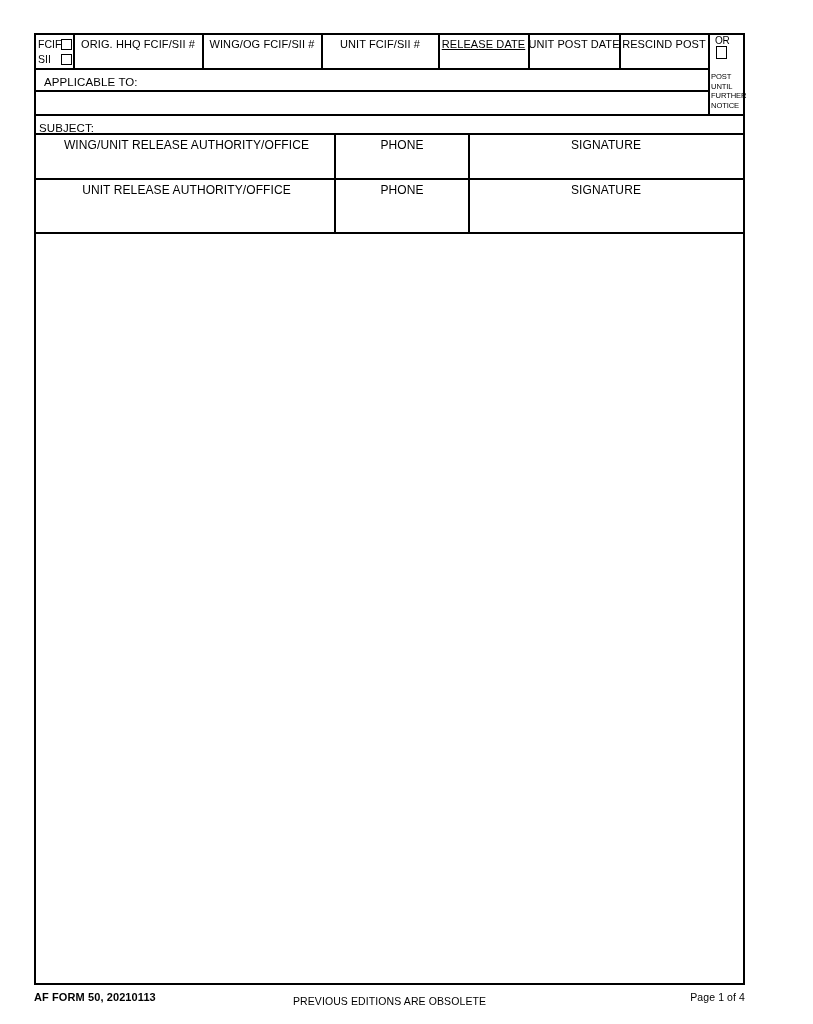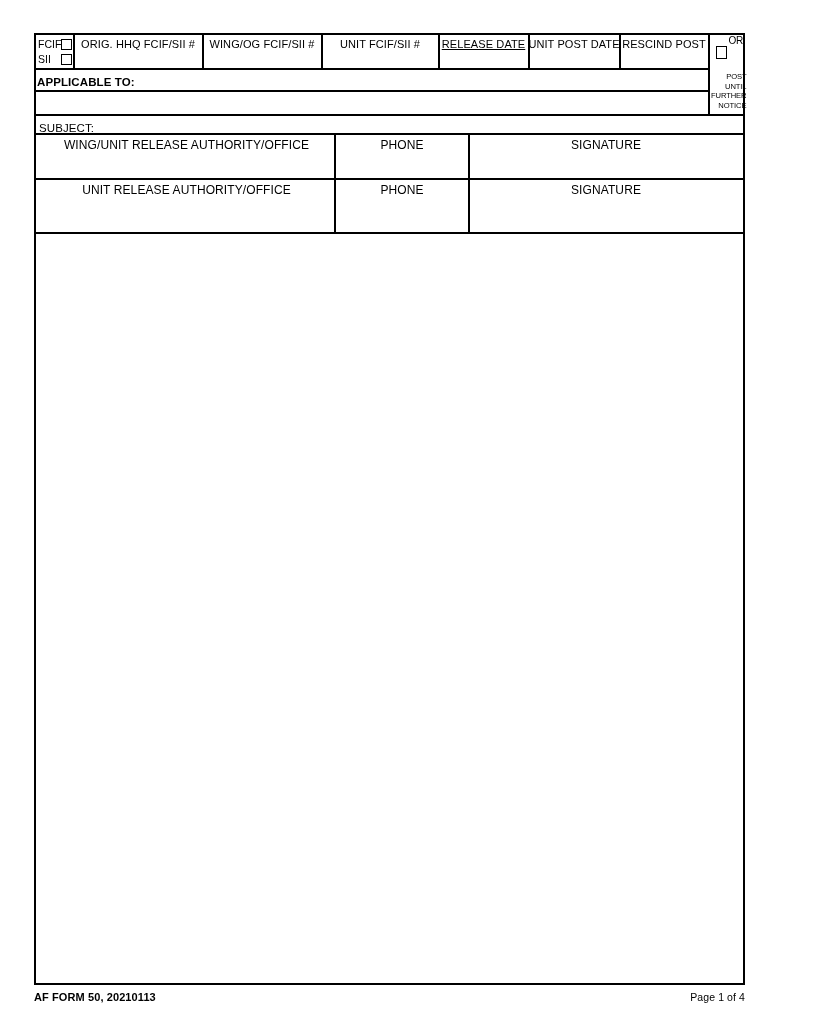--- a/index.html
+++ b/index.html
@@ -109,21 +109,20 @@
 
   
   .or-cell {
     position: absolute;
     left: 673px;
     top: 0;
     width: 34px;
     height: 81px;
     box-sizing: border-box;
     padding: 1px 0 0 6px;
-    text-align: right;
   }
   .or-text {
     font-size: 10px;
     line-height: 10px;
     letter-spacing: -0.2px;
   }
   .or-chk {
     display: block;
     width: 11px;
     height: 13px;
@@ -236,21 +235,21 @@
         <div>POST</div>
         <div>UNTIL</div>
         <div>FURTHER</div>
         <div>NOTICE</div>
       </div>
     </div>
     <div class="vrule" style="left:672px; top:0; height:81px;"></div>
 
     <div class="hrule-thick" style="top:33px; width:673px;"></div>
 
-    <div class="cell" style="left:1px; top:37px; width:600px; height:15px;font-weight:bold;">
+    <div class="cell" style="left:8px; top:37px; width:600px; height:15px;">
       <span class="lbl-left">APPLICABLE TO:</span>
     </div>
     <div class="hrule" style="top:55px; width:673px;"></div>
 
     <div class="cell" style="left:3px; top:58px; width:665px; height:18px;"></div>
     <div class="hrule-thick" style="top:79px; width:707px;"></div>
 
     <div class="cell" style="left:3px; top:83px; width:600px; height:15px;">
       <span class="lbl-left">SUBJECT:</span>
     </div>
@@ -292,16 +291,17 @@
     <div class="vrule" style="left:298px; top:143px; height:55px;"></div>
     <div class="vrule" style="left:432px; top:143px; height:55px;"></div>
     <div class="hrule-thick" style="top:197px; width:707px;"></div>
 
     <div class="cell" style="left:4px; top:202px; width:699px; height:744px;"></div>
 
   </div>
 
   <div class="footer">
     <span class="foot-left">AF FORM 50, 20210113</span>
+    <span class="foot-center">PREVIOUS EDITIONS ARE OBSOLETE</span>
     <span class="foot-right">Page 1 of 4</span>
   </div>
 
 </div>
 
 </body></html>

